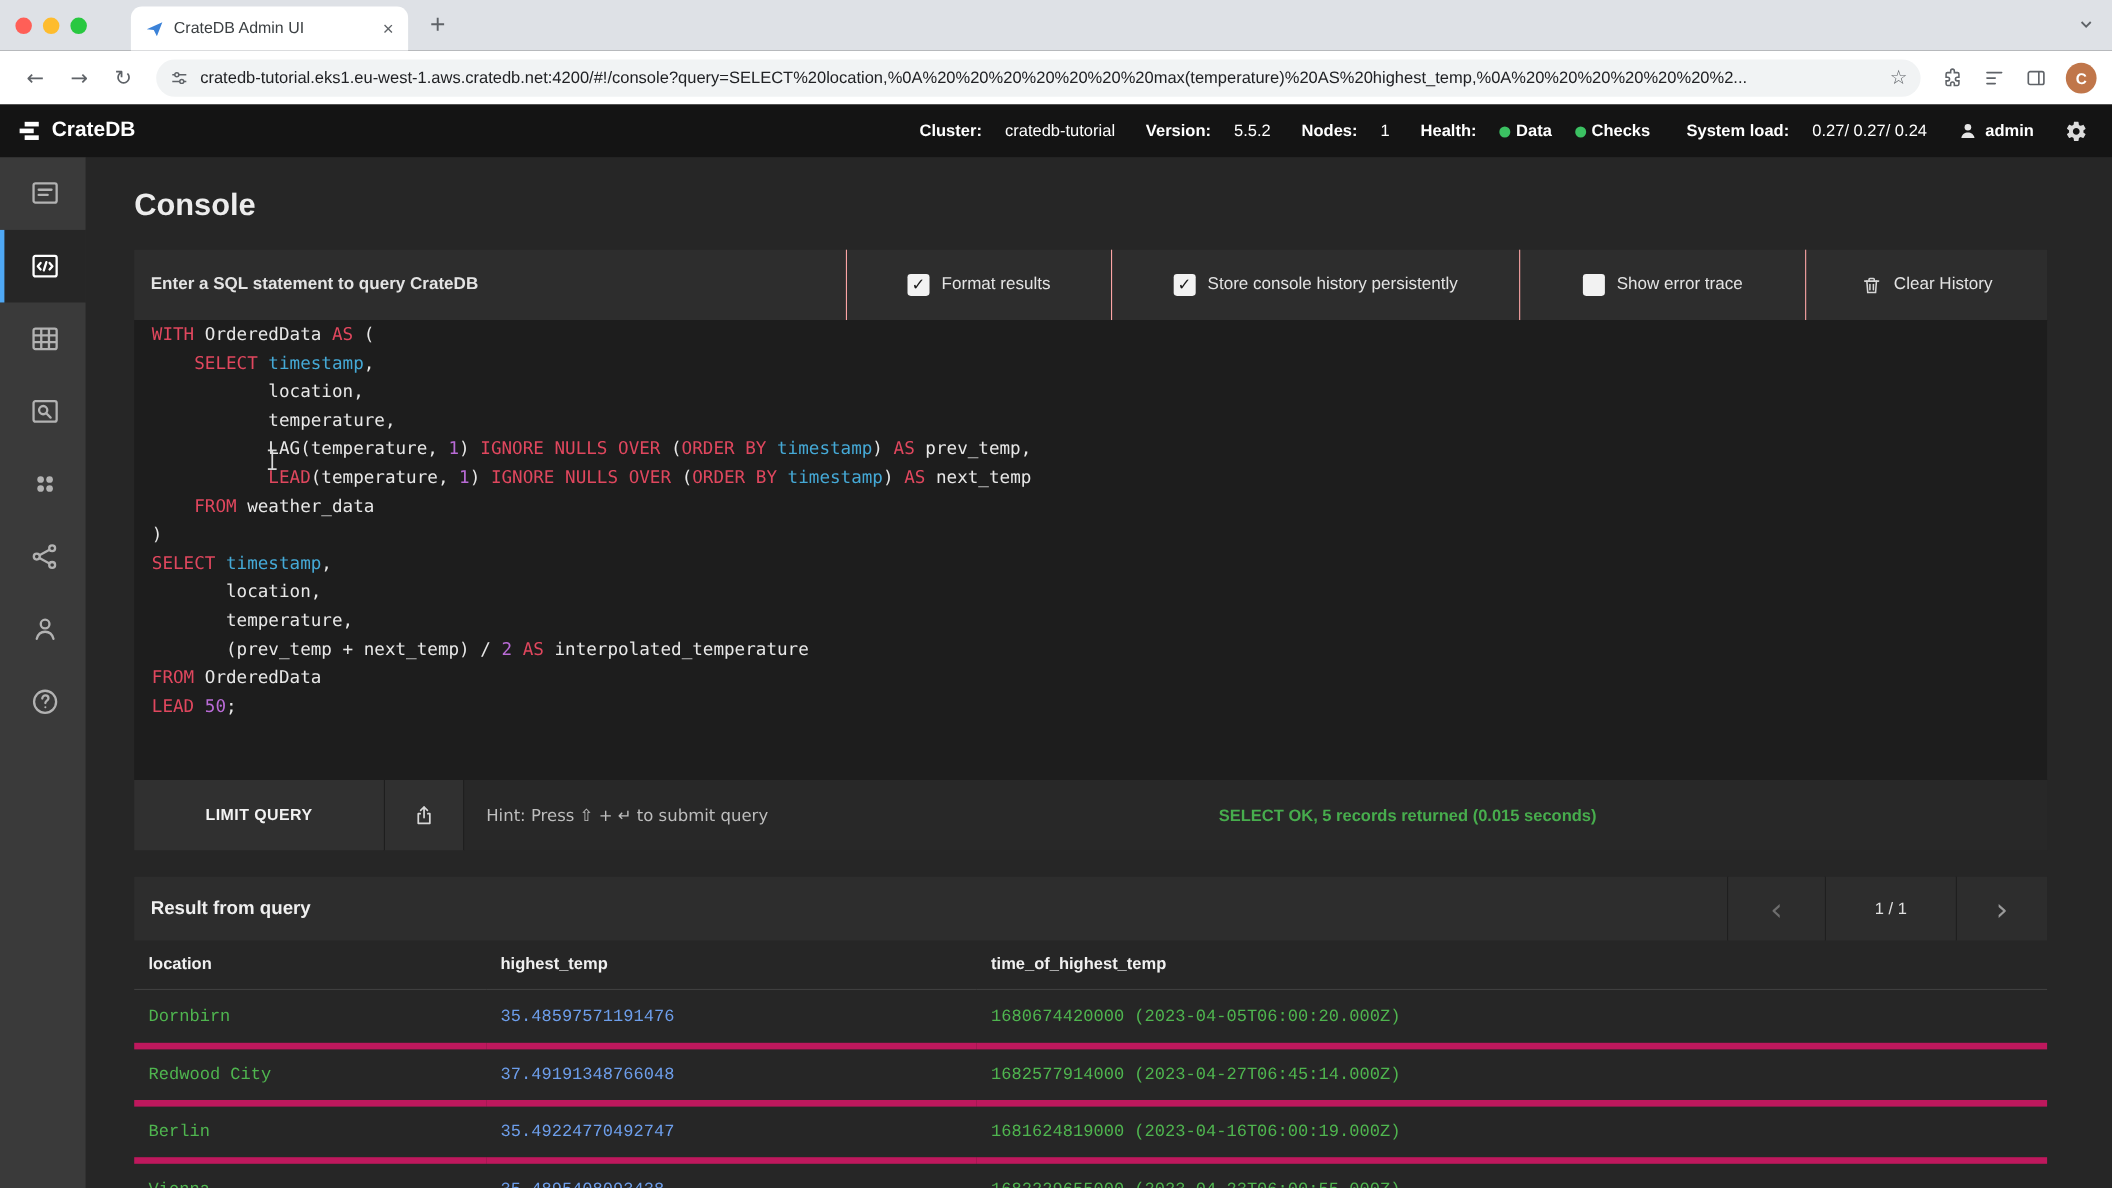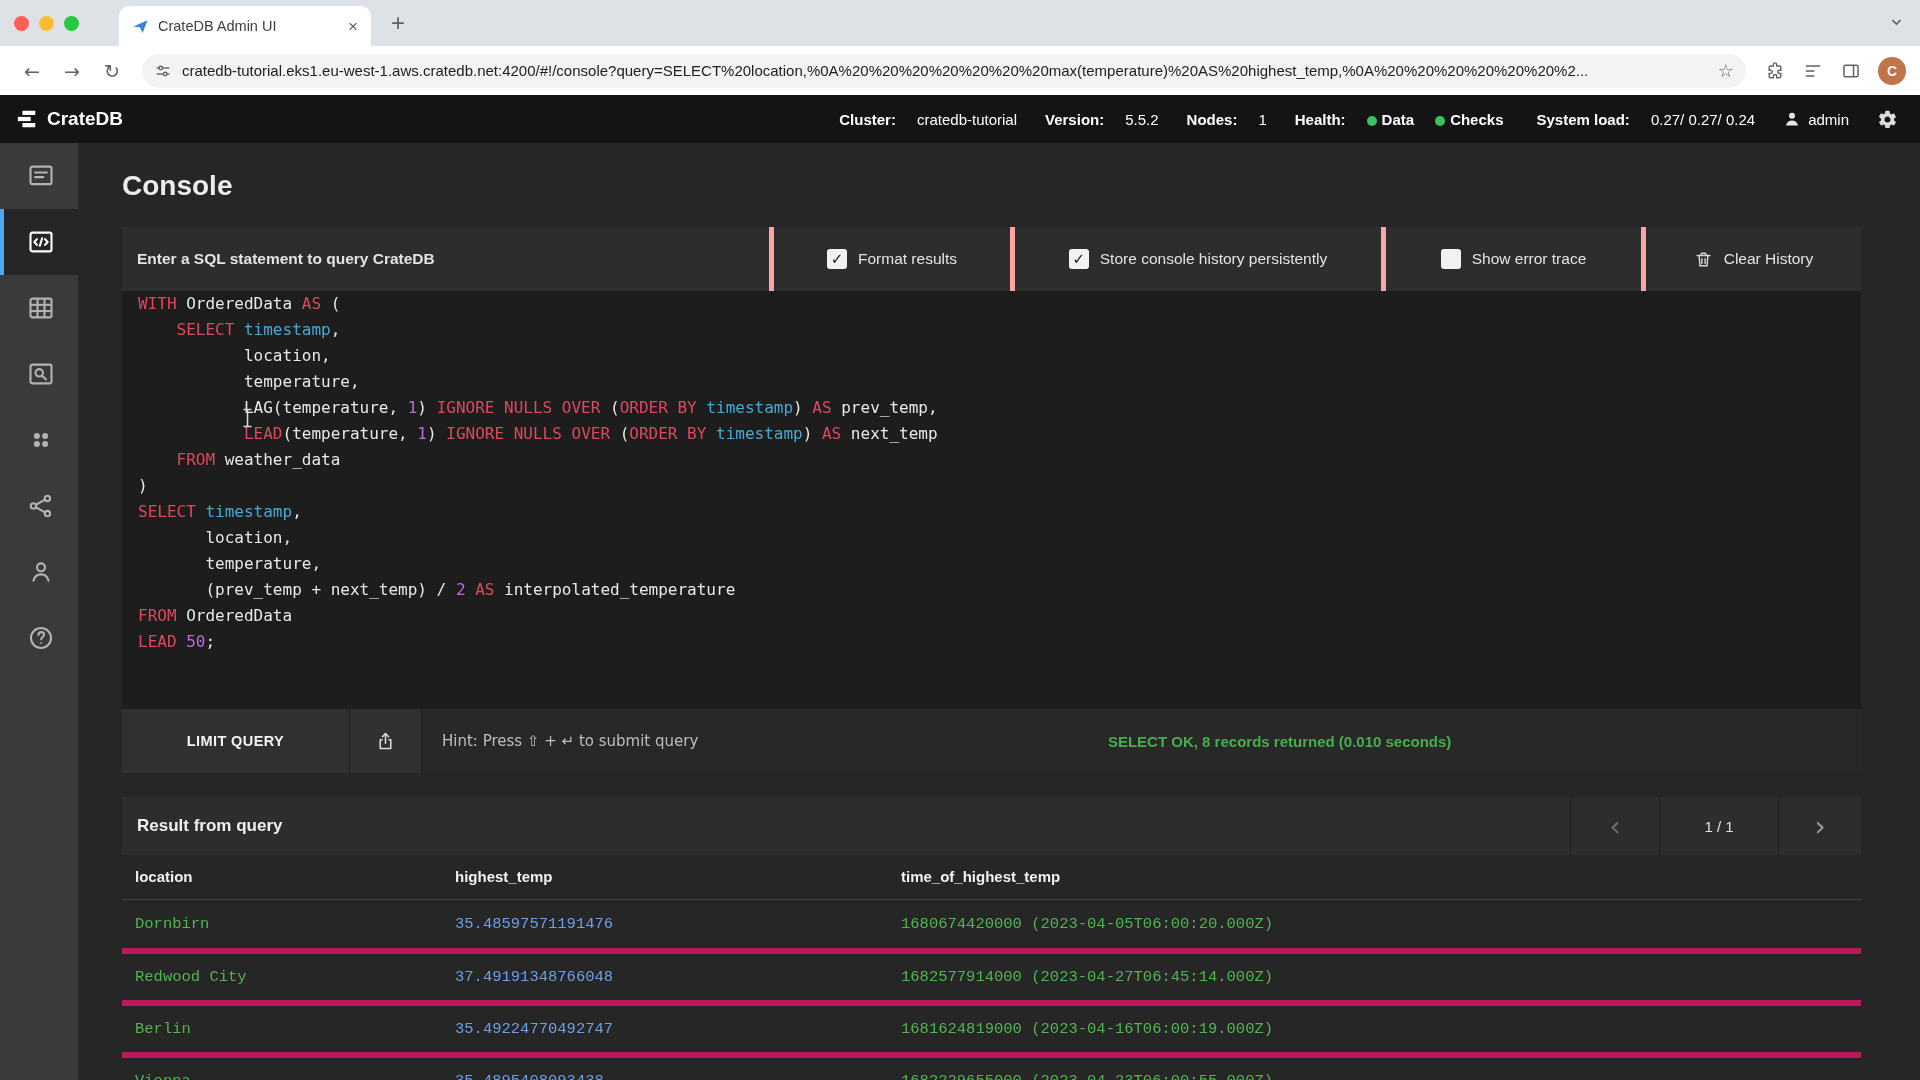--- a/index.html
+++ b/index.html
@@ -33,40 +33,40 @@
             font-weight:700; display:flex; align-items:center; justify-content:center; margin-left:6px; }
 
   
   .navbar { height:48px; background:#141414; display:flex; align-items:center; padding:0 22px 0 16px; color:#fff; }
   .brand { display:flex; align-items:center; gap:9px; font-size:19px; font-weight:700; }
   .brand svg { width:22px; height:22px; }
   .cluster-info { margin-left:auto; display:flex; align-items:center; gap:28px; font-size:15px; white-space:nowrap; }
   .info b { font-weight:700; margin-right:5px; }
   .info span { font-weight:400;margin-left:16px; }
   .dot { width:10px; height:10px; border-radius:50%; background:#3bc162; display:inline-block; margin:0 5px 0 9px; vertical-align:-1px; }
-  .user { display:flex; align-items:center; gap:7px; font-weight:400; }
+  .user { display:flex; align-items:center; gap:7px; font-weight:700; }
   .user svg { width:18px; height:18px; color:#e6e6e6; }
   .gear svg { width:21px; height:21px; color:#dcdcdc; display:block; }
 
   
   .main { display:flex; height:937px; }
   .sidebar { width:78px; background:#3a3a3a; display:flex; flex-direction:column; flex:none; }
   .side-item { height:66px; display:flex; align-items:center; justify-content:center;
                color:#b2b2b2; border-left:4px solid transparent; cursor:pointer; }
   .side-item svg { width:28px; height:28px; }
   .side-item.active { background:#262626; border-left-color:#4fa8f5; color:#ffffff; }
   .sidebar .spacer { flex:1; }
 
   .content { flex:1; background:#262626; padding:0 59px 0 44px; overflow:hidden; }
   h1 { margin:26px 0 24px; font-size:28px; line-height:34px; color:#ececec; font-weight:700; }
 
   
   .options-bar { display:flex; height:64px; background:#2d2d2d; }
   .seg { display:flex; align-items:center; justify-content:center; gap:11px;
-         border-left:5px solid #fca5a5; color:#e3e3e3; font-size:15.5px; }
+         border-left:1px solid #fca5a5; color:#e3e3e3; font-size:15.5px; }
   .seg-prompt { flex:1; border-left:none; justify-content:flex-start; padding-left:15px; font-weight:700; }
   .seg-format{ width:241px; } .seg-store{ width:371px; } .seg-error{ width:260px; } .seg-clear{ width:220px; }
   .checkbox { width:20px; height:20px; background:#f2f2f2; border-radius:3px; flex:none;
               display:flex; align-items:center; justify-content:center;
               font-family:"DejaVu Sans", sans-serif; font-size:15px; font-weight:700; color:#191919; }
   .checkbox.checked::after { content:"✓"; }
   .seg-clear svg { width:19px; height:19px; color:#d6d6d6; }
 
   
   .editor { position:relative; height:418px; background:#1d1d1d; padding:0 16px; }
@@ -331,21 +331,21 @@
     <div class="submit-row">
       <button class="submit">LIMIT QUERY</button>
       <div class="share-seg">
         <svg viewBox="0 0 24 24" fill="none" stroke="currentColor" stroke-width="1.8" stroke-linecap="round" stroke-linejoin="round">
           <path d="M8 10H6v10h12V10h-2"></path>
             <line x1="12" y1="14" x2="12" y2="3.5"></line>
             <polyline points="8.5,6.5 12,3 15.5,6.5"></polyline>
         </svg>
       </div>
       <div class="hint">Hint: Press ⇧ + ↵ to submit query</div>
-      <div class="status">SELECT OK, 8 records returned (0.010 seconds)</div>
+      <div class="status">SELECT OK, 5 records returned (0.015 seconds)</div>
     </div>
 
     <div class="results">
       <div class="results-header">
         <span class="results-title">Result from query</span>
         <div class="pager">
           <div class="pager-btn disabled">‹</div>
           <div class="pager-count">1 / 1</div>
           <div class="pager-btn next">›</div>
         </div>

